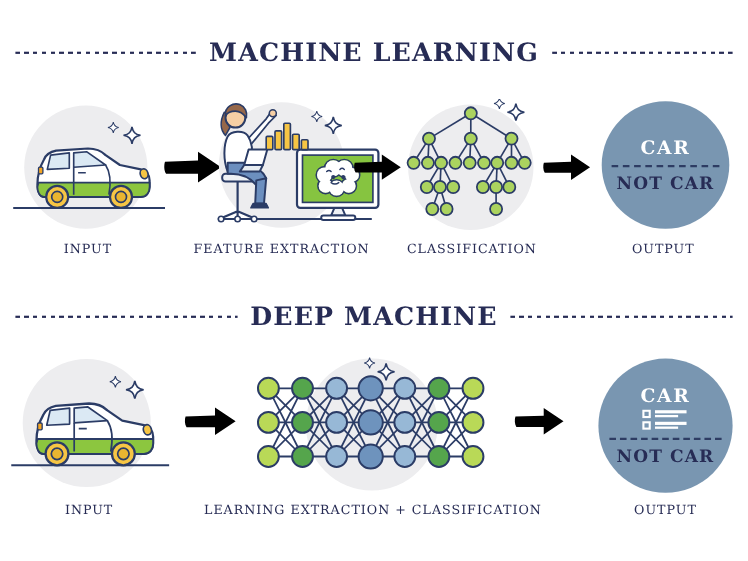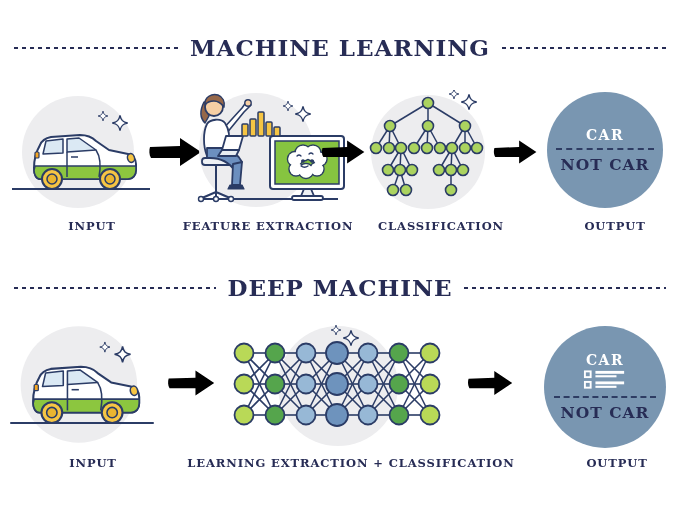--- a/index.html
+++ b/index.html
@@ -3,27 +3,27 @@
 <meta charset="utf-8">
 <style>
   html,body{margin:0;padding:0;background:#fff;}
   .canvas{position:relative;width:680px;height:510px;background:#fff;overflow:hidden;
           font-family:"DejaVu Serif","Liberation Serif",serif;}
   .section-header{position:absolute;left:14px;right:14px;display:flex;align-items:center;gap:12px;}
   .dash-line{flex:1;height:2px;
     background:repeating-linear-gradient(90deg,var(--ink) 0 4px,transparent 4px 8px);}
   .section-title{font-weight:bold;font-size:23px;letter-spacing:1px;color:var(--ink);
     white-space:nowrap;line-height:28px;}
-  .step-label{position:absolute;transform:translateX(-50%);font-weight:bold;font-size:11.5px;
-    letter-spacing:0.9px;color:var(--ink);white-space:nowrap;margin-left:12px;}
+  .step-label{position:absolute;transform:translateX(-50%);font-weight:normal;font-size:11.5px;
+    letter-spacing:0.9px;color:var(--ink);white-space:nowrap;}
   .fig{position:absolute;}
   .arrow{position:absolute;}
   .result-circle{position:absolute;border-radius:50%;background:var(--slate-circle);
     display:flex;flex-direction:column;align-items:center;justify-content:center;}
-  .result-pos{color:#fff;font-weight:bold;font-size:14px;letter-spacing:1.5px;}
+  .result-pos{color:#fff;font-weight:bold;font-size:17px;letter-spacing:1.5px;}
   .result-neg{color:var(--ink);font-weight:bold;font-size:15.5px;letter-spacing:1px;text-align:center;}
   .result-sep{width:84%;height:0;border-top:2.5px dashed #2e3c63;margin:5px 0;}
   .list-icon{margin:2px 0 1px 0;}
   [data-name="neural-network-nodes"] line{stroke:var(--outline);stroke-width:1.6;}
   [data-name="neural-network-nodes"] circle{stroke:var(--outline);stroke-width:1.8;}
   [data-name="decision-tree-nodes"] line{stroke:var(--outline);stroke-width:1.5;}
   [data-name="decision-tree-nodes"] circle{stroke:var(--outline);stroke-width:1.6;}
 </style>
 </head>
 <body>

